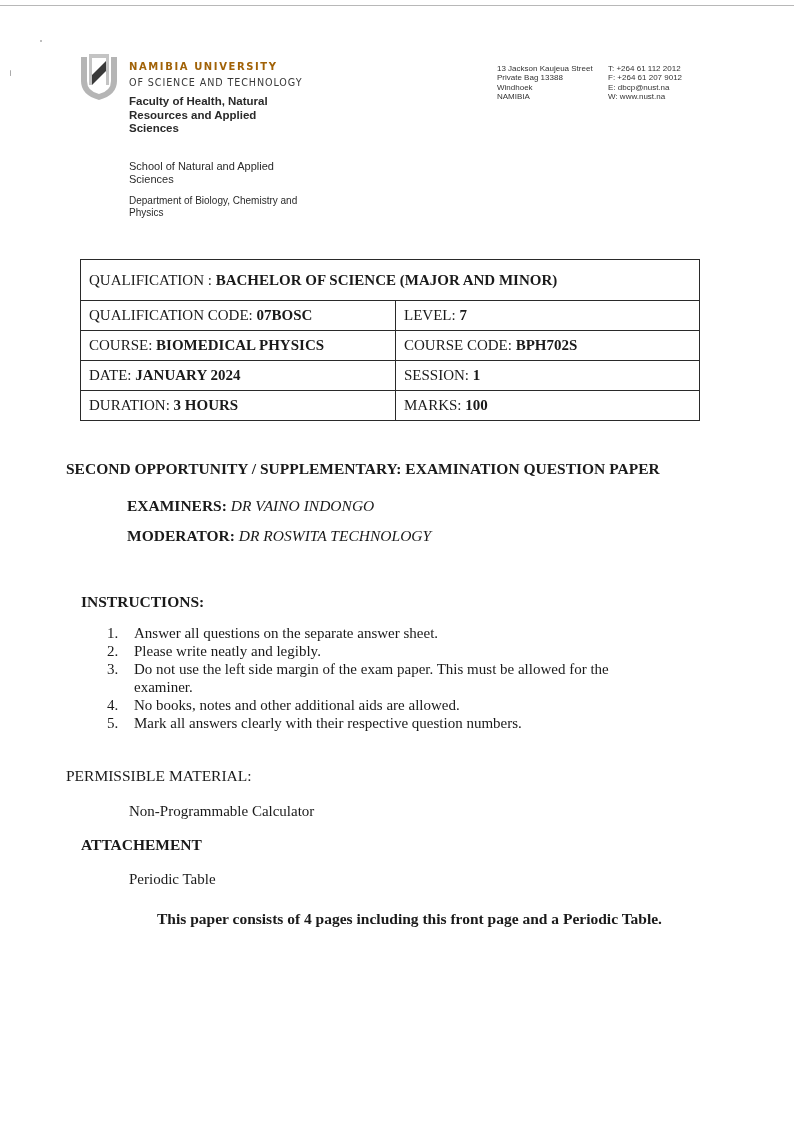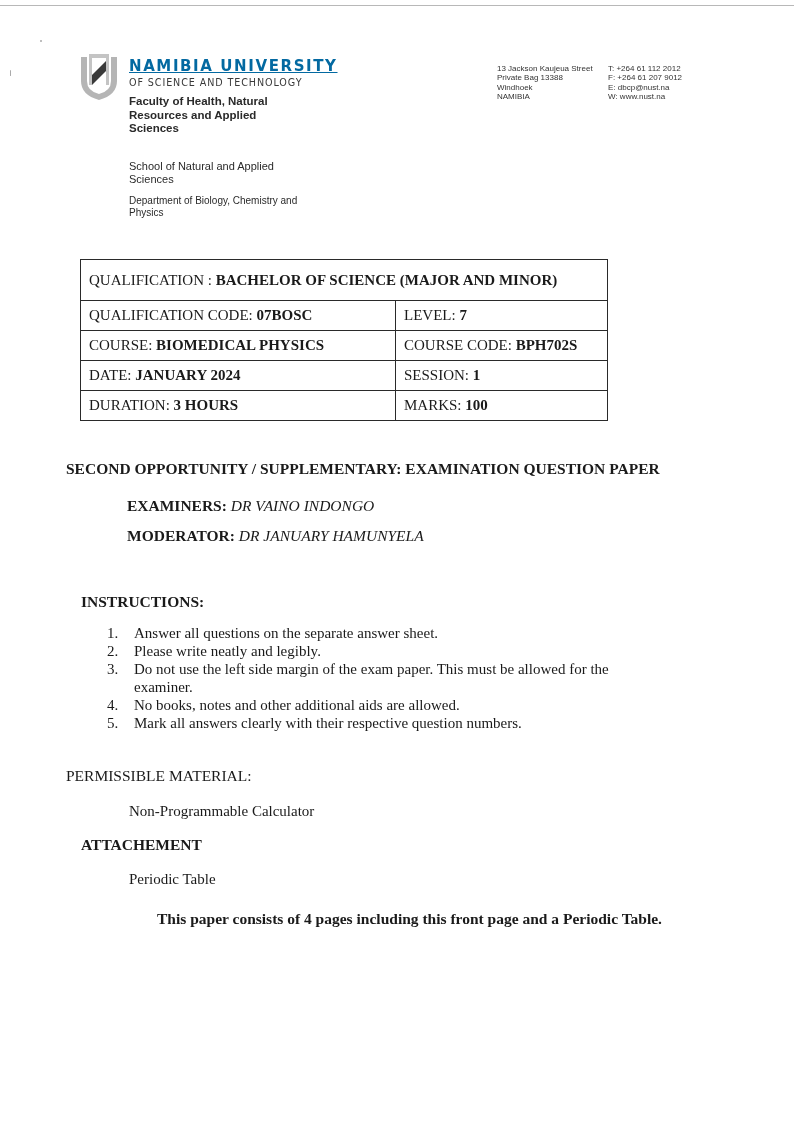--- a/index.html
+++ b/index.html
@@ -1,31 +1,31 @@
 <!DOCTYPE html>
 <html><head>
 <meta charset="utf-8">
 <style>
   html, body { margin:0; padding:0; background:#ffffff; }
   body { width:794px; height:1123px; position:relative; overflow:hidden; color:#1a1a1a; font-family:"Liberation Serif", serif; }
   .top-rule { position:absolute; left:0; top:5px; width:794px; height:1px; background:#b8b8b8; }
   .speck { position:absolute; width:2px; height:2px; background:#aaa; border-radius:1px; }
 
   .logo { position:absolute; left:77px; top:51px; width:44px; height:50px; }
-  .uni-name { position:absolute; left:129px; top:59px; font-family:"DejaVu Sans", sans-serif; font-size:15px; letter-spacing:1.6px; font-weight:bold; color:#0369a1; line-height:15px;text-decoration:underline; }
+  .uni-name { position:absolute; left:129px; top:59px; font-family:"DejaVu Sans", sans-serif; font-size:10px; letter-spacing:1.6px; font-weight:bold; color:#a16207; line-height:15px; }
   .uni-sub { position:absolute; left:129px; top:77px; font-family:"DejaVu Sans", sans-serif; font-size:9.6px; letter-spacing:0.9px; color:#3a3a3a; line-height:11px; }
   .faculty { position:absolute; left:129px; top:95px; width:160px; font-family:"Liberation Sans", sans-serif; font-size:11.5px; font-weight:bold; line-height:13.5px; color:#2a2a2a; }
   .school { position:absolute; left:129px; top:160px; width:170px; font-family:"Liberation Sans", sans-serif; font-size:11px; line-height:13px; color:#2a2a2a; }
   .dept { position:absolute; left:129px; top:195px; width:170px; font-family:"Liberation Sans", sans-serif; font-size:10px; line-height:12px; color:#2a2a2a; }
 
   .addr { position:absolute; left:497px; top:64px; font-family:"Liberation Sans", sans-serif; font-size:8px; line-height:9.3px; color:#333; }
   .contact { position:absolute; left:608px; top:64px; font-family:"Liberation Sans", sans-serif; font-size:8px; line-height:9.3px; color:#333; }
   .addr div, .contact div { white-space:nowrap; }
 
-  .qtable { position:absolute; left:80px; top:259px; width:528px; border-collapse:collapse; font-family:"Liberation Serif", serif; font-size:15px; color:#1a1a1a; }
+  .qtable { position:absolute; left:80px; top:259px; width:620px; border-collapse:collapse; font-family:"Liberation Serif", serif; font-size:15px; color:#1a1a1a; }
   .qtable td { border:1.3px solid #2a2a2a; padding:0 8px; height:29px; white-space:nowrap; }
   .qtable tr.first td { height:40px; }
   .qtable td.left { width:298px;margin-top:8px; }
   .qtable b { font-weight:bold; }
 
   .heading { position:absolute; left:66px; top:460px; font-size:15.5px; font-weight:bold; white-space:nowrap; }
   .examiners { position:absolute; left:81px; top:497px; font-size:15.5px; white-space:nowrap; }
   .moderator { position:absolute; left:81px; top:527px; font-size:15.5px; white-space:nowrap; }
   .examiners b, .moderator b { font-weight:bold;margin-left:46px; }
   .examiners i, .moderator i { font-style:italic; }
@@ -92,21 +92,21 @@
   </tr>
   <tr>
     <td class="left"><span>DURATION: </span><b>3 HOURS</b></td>
     <td><span>MARKS: </span><b>100</b></td>
   </tr>
 </tbody>
   </table>
 
 <div class="heading">SECOND OPPORTUNITY / SUPPLEMENTARY: EXAMINATION QUESTION PAPER</div>
 <div class="examiners"><b>EXAMINERS: </b><i>DR VAINO INDONGO</i></div>
-<div class="moderator"><b>MODERATOR: </b><i>DR JANUARY HAMUNYELA</i></div>
+<div class="moderator"><b>MODERATOR: </b><i>DR ROSWITA TECHNOLOGY</i></div>
 
 <div class="instr-title">INSTRUCTIONS:</div>
 <ol class="instr-list">
   <li><span class="num">1.</span><span>Answer all questions on the separate answer sheet.</span></li>
   <li><span class="num">2.</span><span>Please write neatly and legibly.</span></li>
   <li><span class="num">3.</span><span>Do not use the left side margin of the exam paper. This must be allowed for the examiner.</span></li>
   <li><span class="num">4.</span><span>No books, notes and other additional aids are allowed.</span></li>
   <li><span class="num">5.</span><span>Mark all answers clearly with their respective question numbers.</span></li>
 </ol>
 

